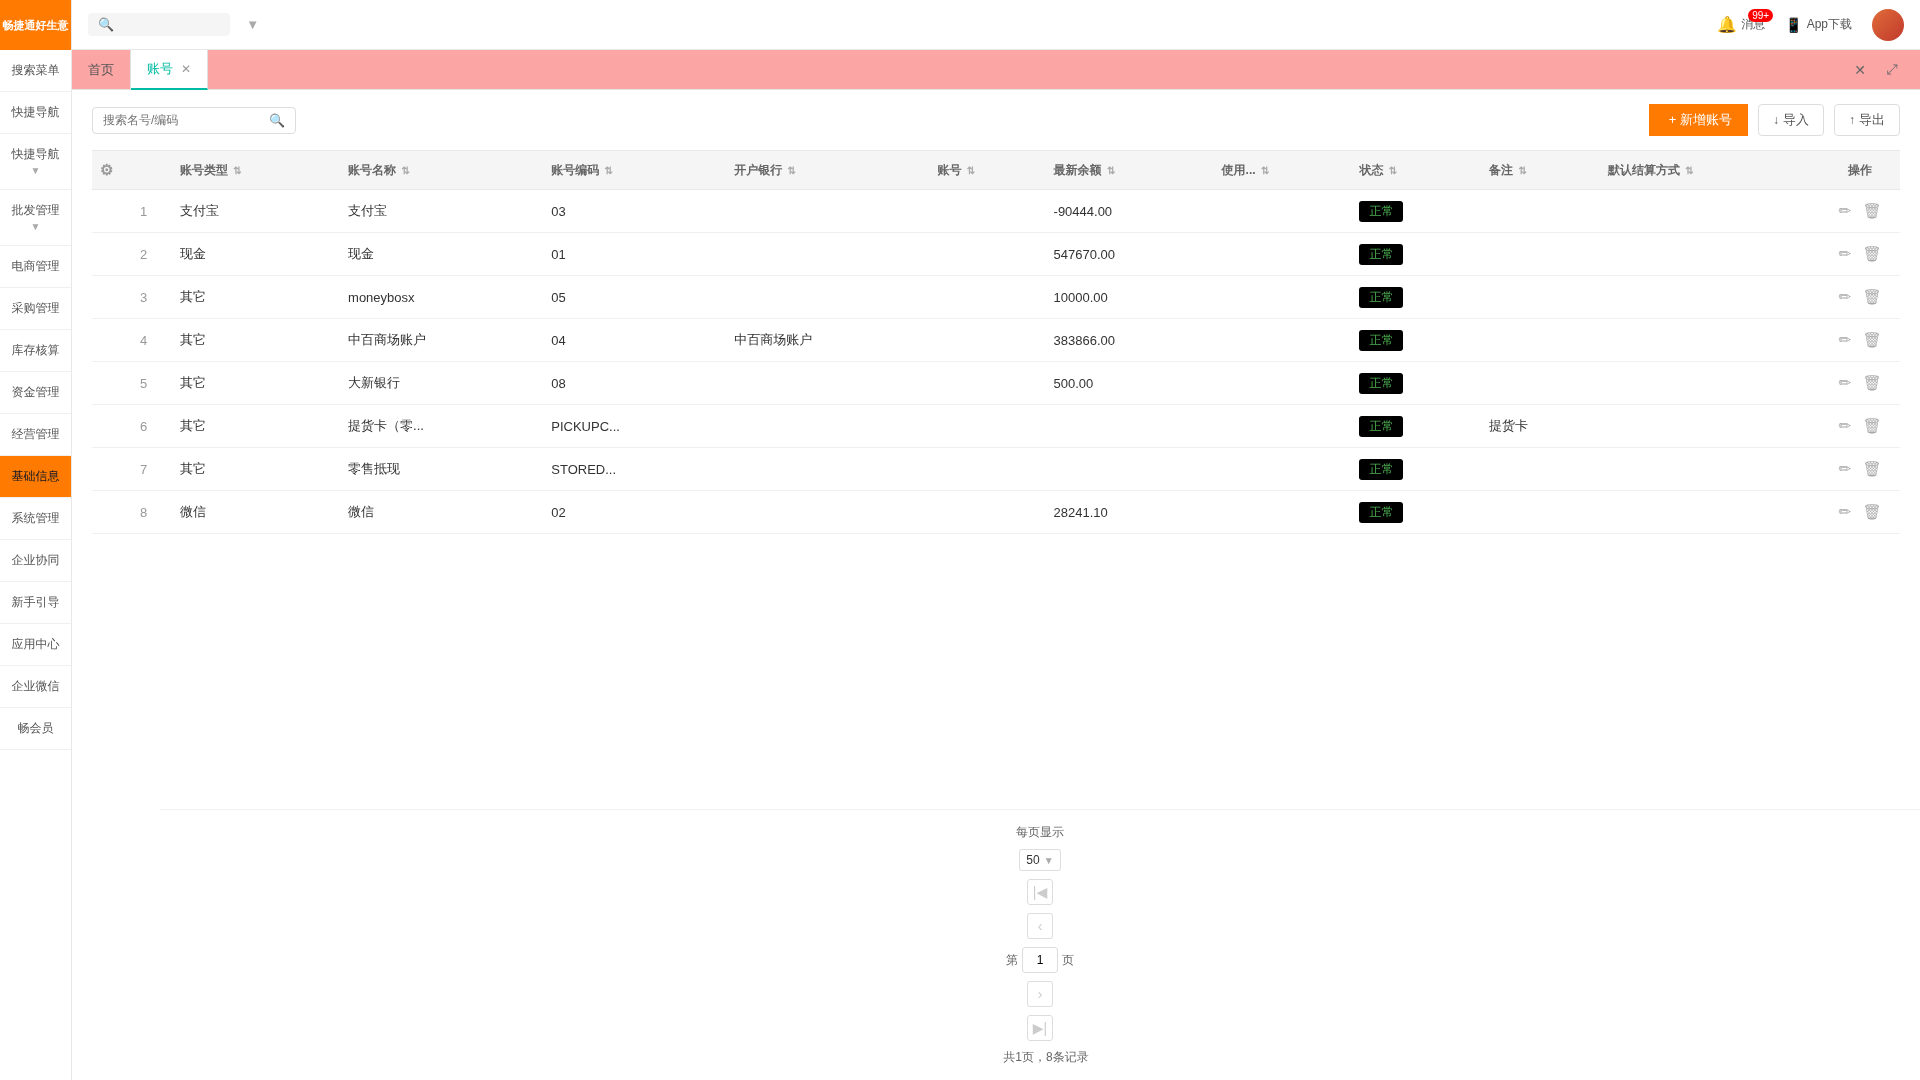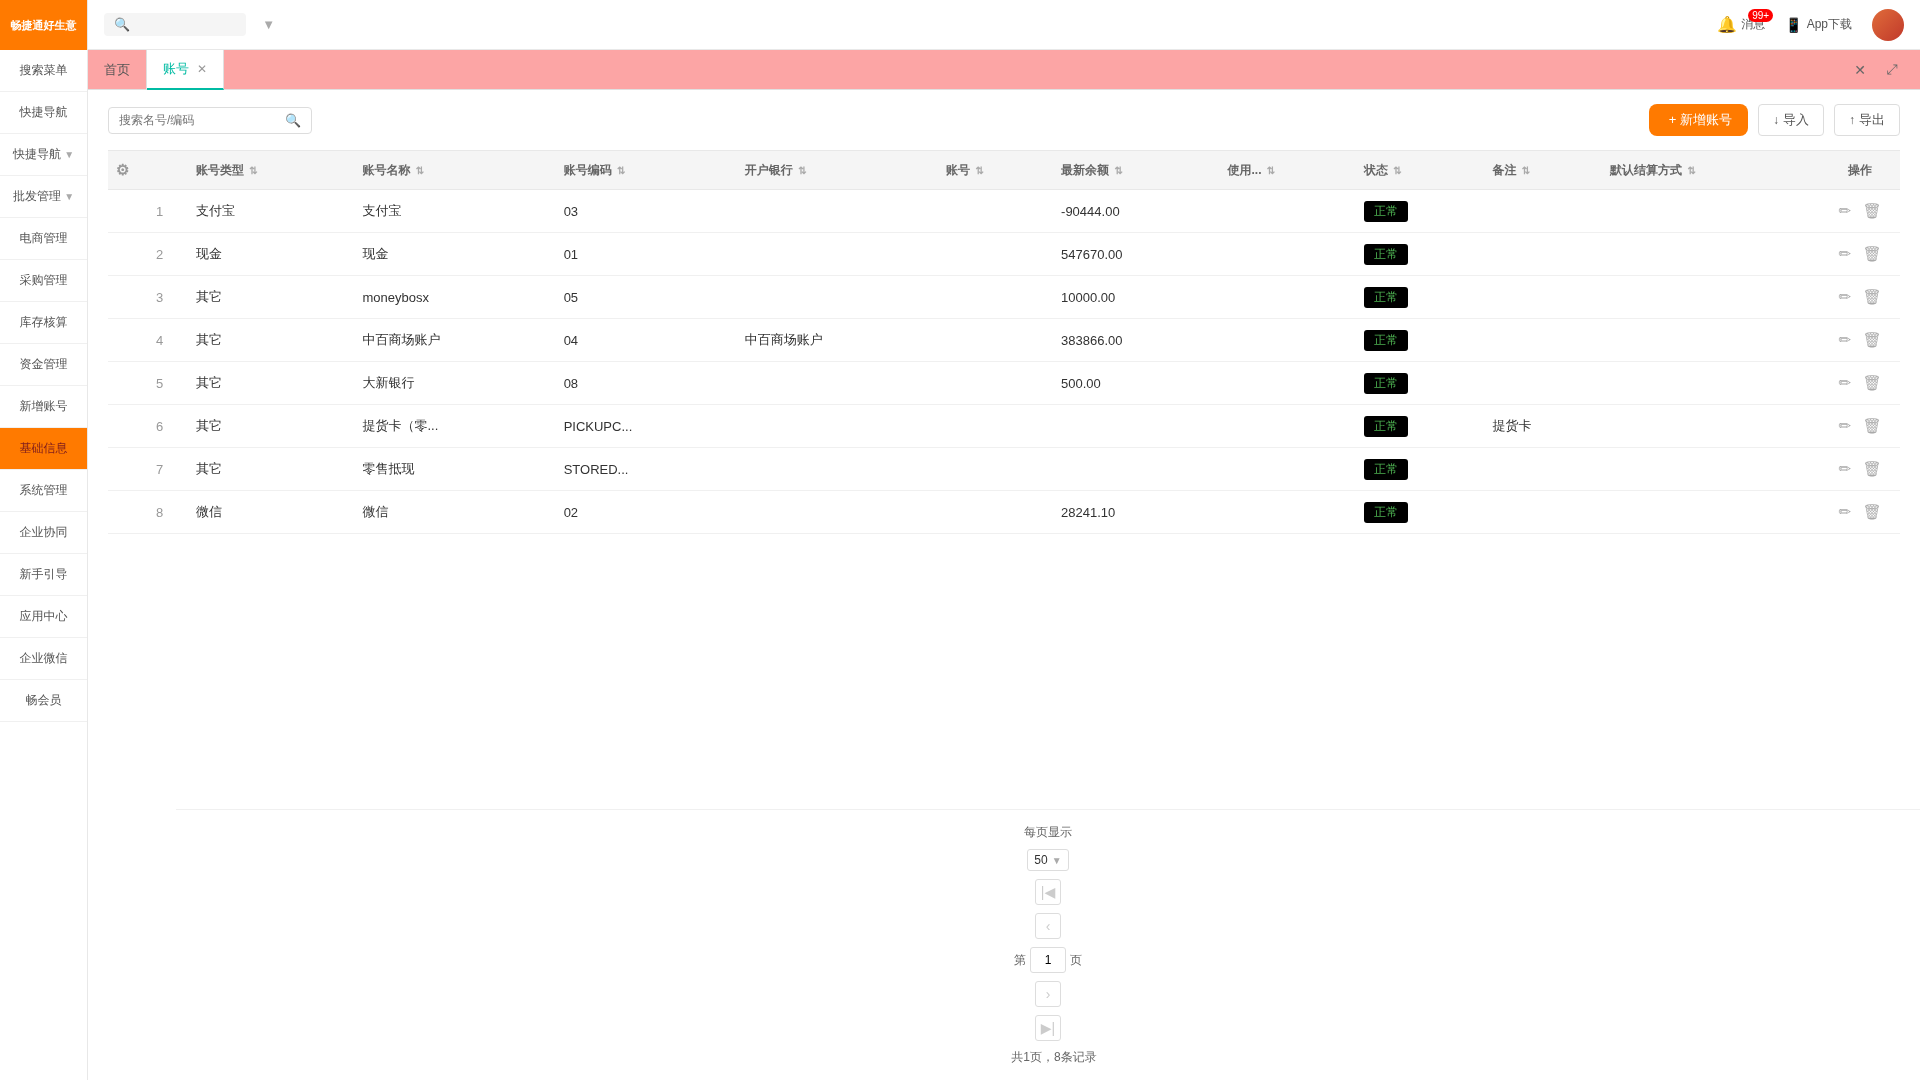--- a/index.html
+++ b/index.html
@@ -1,20 +1,20 @@
 <!DOCTYPE html>
 <html><head>
   <meta charset="utf-8">
   <style>
     * { margin: 0; padding: 0; box-sizing: border-box; }
     body { font-family: 'Microsoft YaHei', Arial, sans-serif; font-size: 13px; background: #f5f5f5; display: flex; height: 1080px; width: 1920px; overflow: hidden; }
 
     
     .sidebar {
-      width: 88px;
+      width: 72px;
       background: #fff;
       display: flex;
       flex-direction: column;
       border-right: 1px solid #e8e8e8;
       flex-shrink: 0;
     }
     .sidebar-logo {
       height: 50px;
       background: #ff7a00;
       display: flex;
@@ -26,21 +26,21 @@
     }
     .sidebar-logo-text { color: #fff; font-size: 11px; text-align: center; line-height: 1.3; }
     .sidebar-item {
       padding: 12px 8px;
       text-align: center;
       cursor: pointer;
       font-size: 12px;
       color: #555;
       border-bottom: 1px solid #f0f0f0;
     }
-    .sidebar-item.active { background: #ff7a00; color: #7f1d1d; }
+    .sidebar-item.active { background: #ff7a00; color: #0f172a; }
 
     
     .main-content {
       flex: 1;
       display: flex;
       flex-direction: column;
       overflow: hidden;
     }
 
     
@@ -143,21 +143,21 @@
     .search-input-wrap {
       display: flex; align-items: flex-start;
       border: 1px solid #ddd; border-radius: 4px; padding: 5px 10px; gap: 6px;
       background: #fff;
     }
     .search-input-wrap input {
       border: none; outline: none; font-size: 12px; color: #999; width: 160px;
     }
     .toolbar-right { display: flex; align-items: center; gap: 10px; }
     .btn-primary {
-      background: #ff7a00; color: #fff; border: none; border-radius: 8px;
+      background: #ff7a00; color: #fff; border: none; border-radius: 0;
       padding: 7px 16px; cursor: pointer; font-size: 13px; display: flex; align-items: center; gap: 4px;
     }
     .btn-outline {
       background: #fff; color: #555; border: 1px solid #ddd; border-radius: 4px;
       padding: 6px 14px; cursor: pointer; font-size: 13px; display: flex; align-items: center; gap: 4px;
     }
 
     
     .table-wrap { padding: 0 20px; }
     table { width: 100%; border-collapse: collapse; }
@@ -236,21 +236,21 @@
   <div class="sidebar-item">
     <span>采购管理</span>
   </div>
   <div class="sidebar-item">
     <span>库存核算</span>
   </div>
   <div class="sidebar-item">
     <span>资金管理</span>
   </div>
   <div class="sidebar-item">
-    <span>新增账号</span>
+    <span>经营管理</span>
   </div>
   <div class="sidebar-item active">
     <span>基础信息</span>
   </div>
   <div class="sidebar-item">
     <span>系统管理</span>
   </div>
   <div class="sidebar-item">
     <span>企业协同</span>
   </div>

